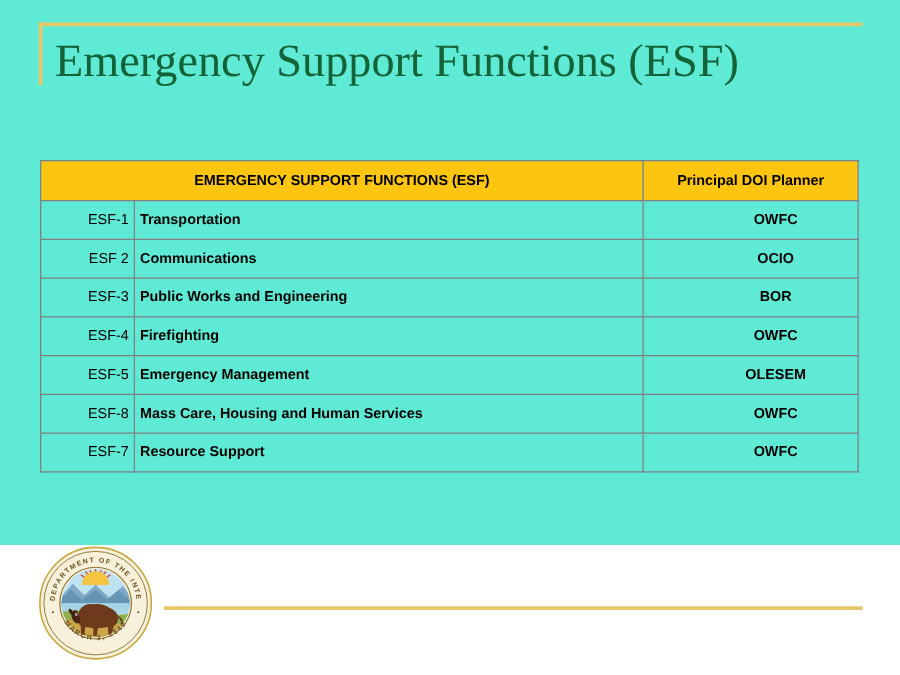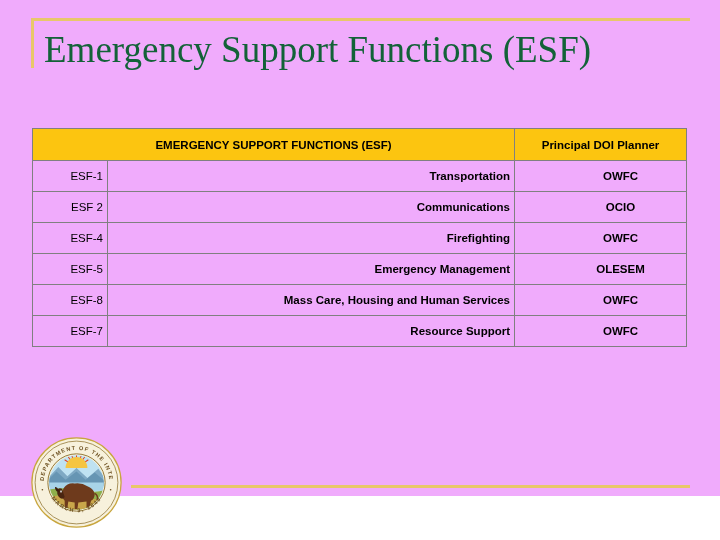--- a/index.html
+++ b/index.html
@@ -13,22 +13,22 @@
     font-family: "Liberation Sans", sans-serif;
     overflow: hidden;
     position: relative;
   }
 
   
   #slide {
     position: absolute;
     inset: 0;
     width: 720px;
-    height: 496px;
-    background: #f0abfc;
+    height: 436px;
+    background: #5eead4;
   }
 
   
   #title-rule-top {
     position: absolute;
     left: 31px;
     top: 18px;
     width: 659px;
     height: 3px;
     background: #E8C76A;
@@ -89,21 +89,21 @@
     font-size: 11.5px;
     height: 32px;
   }
 
   #esf-table tbody td.cell-id {
     text-align: right;
     font-weight: 400;
     padding-left: 8px;
   }
   #esf-table tbody td.cell-name {
-    text-align: right;
+    text-align: left;
     font-weight: bold;
     margin-top: 48px;
   }
   #esf-table tbody td.cell-owner {
     text-align: center;
     font-weight: bold;
     padding-left: 44px;
   }
 
   
@@ -152,20 +152,25 @@
           <td class="cell-id">ESF-1</td>
           <td class="cell-name">Transportation</td>
           <td class="cell-owner">OWFC</td>
         </tr>
         <tr>
           <td class="cell-id">ESF 2</td>
           <td class="cell-name">Communications</td>
           <td class="cell-owner">OCIO</td>
         </tr>
         <tr>
+          <td class="cell-id">ESF-3</td>
+          <td class="cell-name">Public Works and Engineering</td>
+          <td class="cell-owner">BOR</td>
+        </tr>
+        <tr>
           <td class="cell-id">ESF-4</td>
           <td class="cell-name">Firefighting</td>
           <td class="cell-owner">OWFC</td>
         </tr>
         <tr>
           <td class="cell-id">ESF-5</td>
           <td class="cell-name">Emergency Management</td>
           <td class="cell-owner">OLESEM</td>
         </tr>
         <tr>

